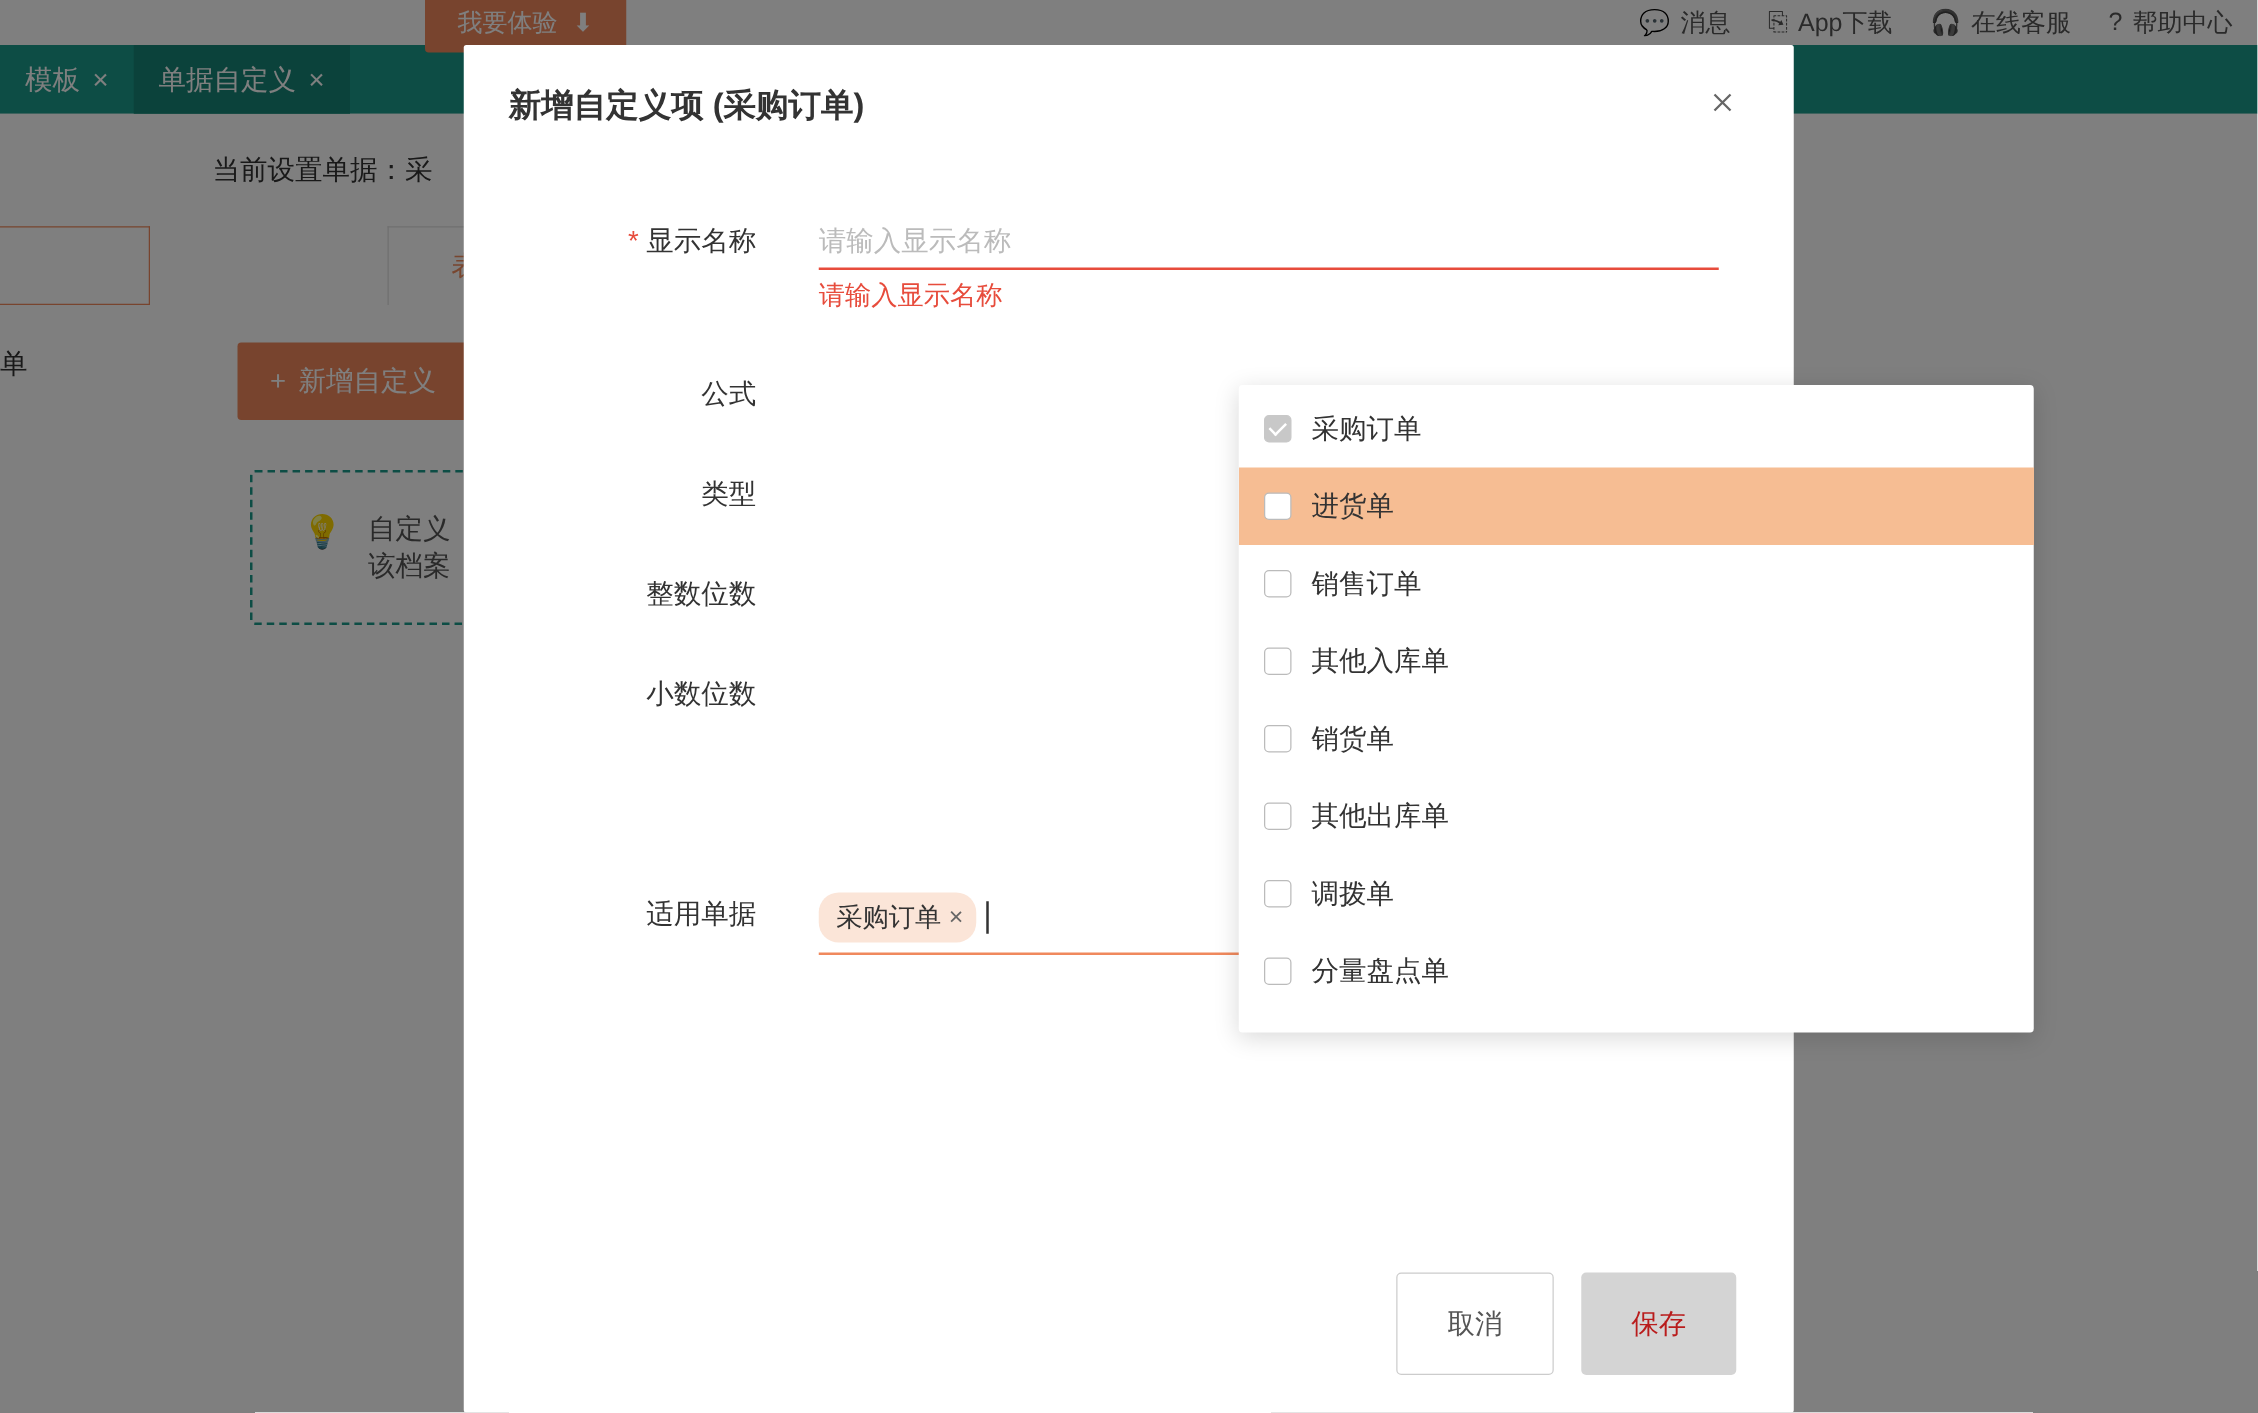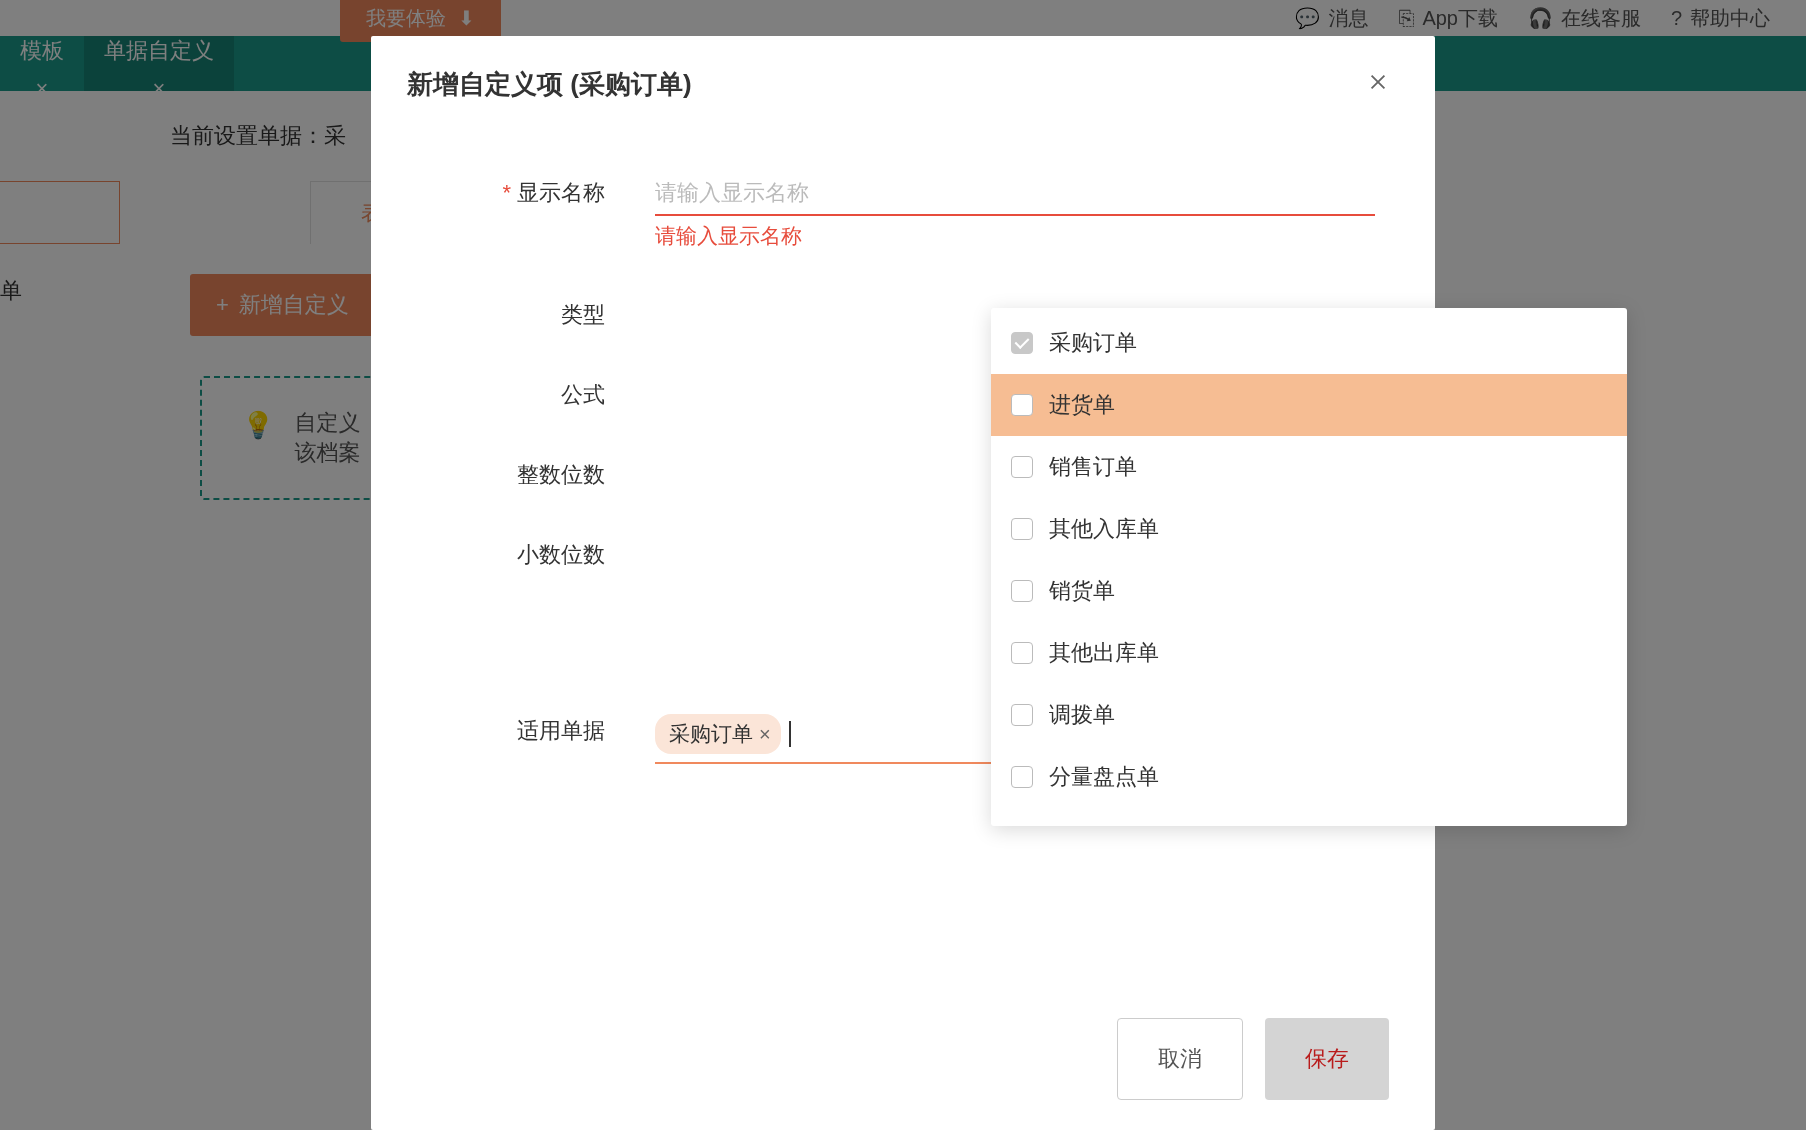--- a/index.html
+++ b/index.html
@@ -20,21 +20,21 @@
       top: 0;
       left: 0;
     }
     
     .bg-header {
       height: 36px;
       background: #fff;
       display: flex;
       justify-content: space-between;
       align-items: center;
-      padding: 0 36px 0 0;
+      padding: 0 20px 0 0;
     }
     
     .bg-header-left {
       display: flex;
       align-items: center;
       gap: 10px;
     }
     
     .btn-orange-pill {
       background: #f0895d;
@@ -71,21 +71,20 @@
     }
     
     .bg-tab {
       color: #fff;
       font-size: 22px;
       padding: 0 20px;
       height: 100%;
       display: flex;
       align-items: center;
       gap: 10px;
-      flex-direction: column;
     }
     
     .bg-tab.active {
       background: #178576;
     }
     
     .bg-content {
       background: #fff;
       padding: 30px 0 0 0;
       height: calc(100% - 91px);
@@ -508,26 +507,26 @@
         <div class="form-label">
           <span class="req">*</span><span>显示名称</span>
         </div>
         <div class="form-input-wrap">
           <input class="form-input error" placeholder="请输入显示名称" style="">
           <div class="form-error">请输入显示名称</div>
         </div>
       </div>
 
       <div class="form-row">
+        <div class="form-label">公式</div>
+        <div class="form-input-wrap"></div>
+      </div>
+
+      <div class="form-row">
         <div class="form-label">类型</div>
-        <div class="form-input-wrap"></div>
-      </div>
-
-      <div class="form-row">
-        <div class="form-label">公式</div>
         <div class="form-input-wrap"></div>
       </div>
 
       <div class="form-row">
         <div class="form-label">整数位数</div>
         <div class="form-input-wrap"></div>
       </div>
 
       <div class="form-row" style="margin-bottom:140px;">
         <div class="form-label">小数位数</div>

